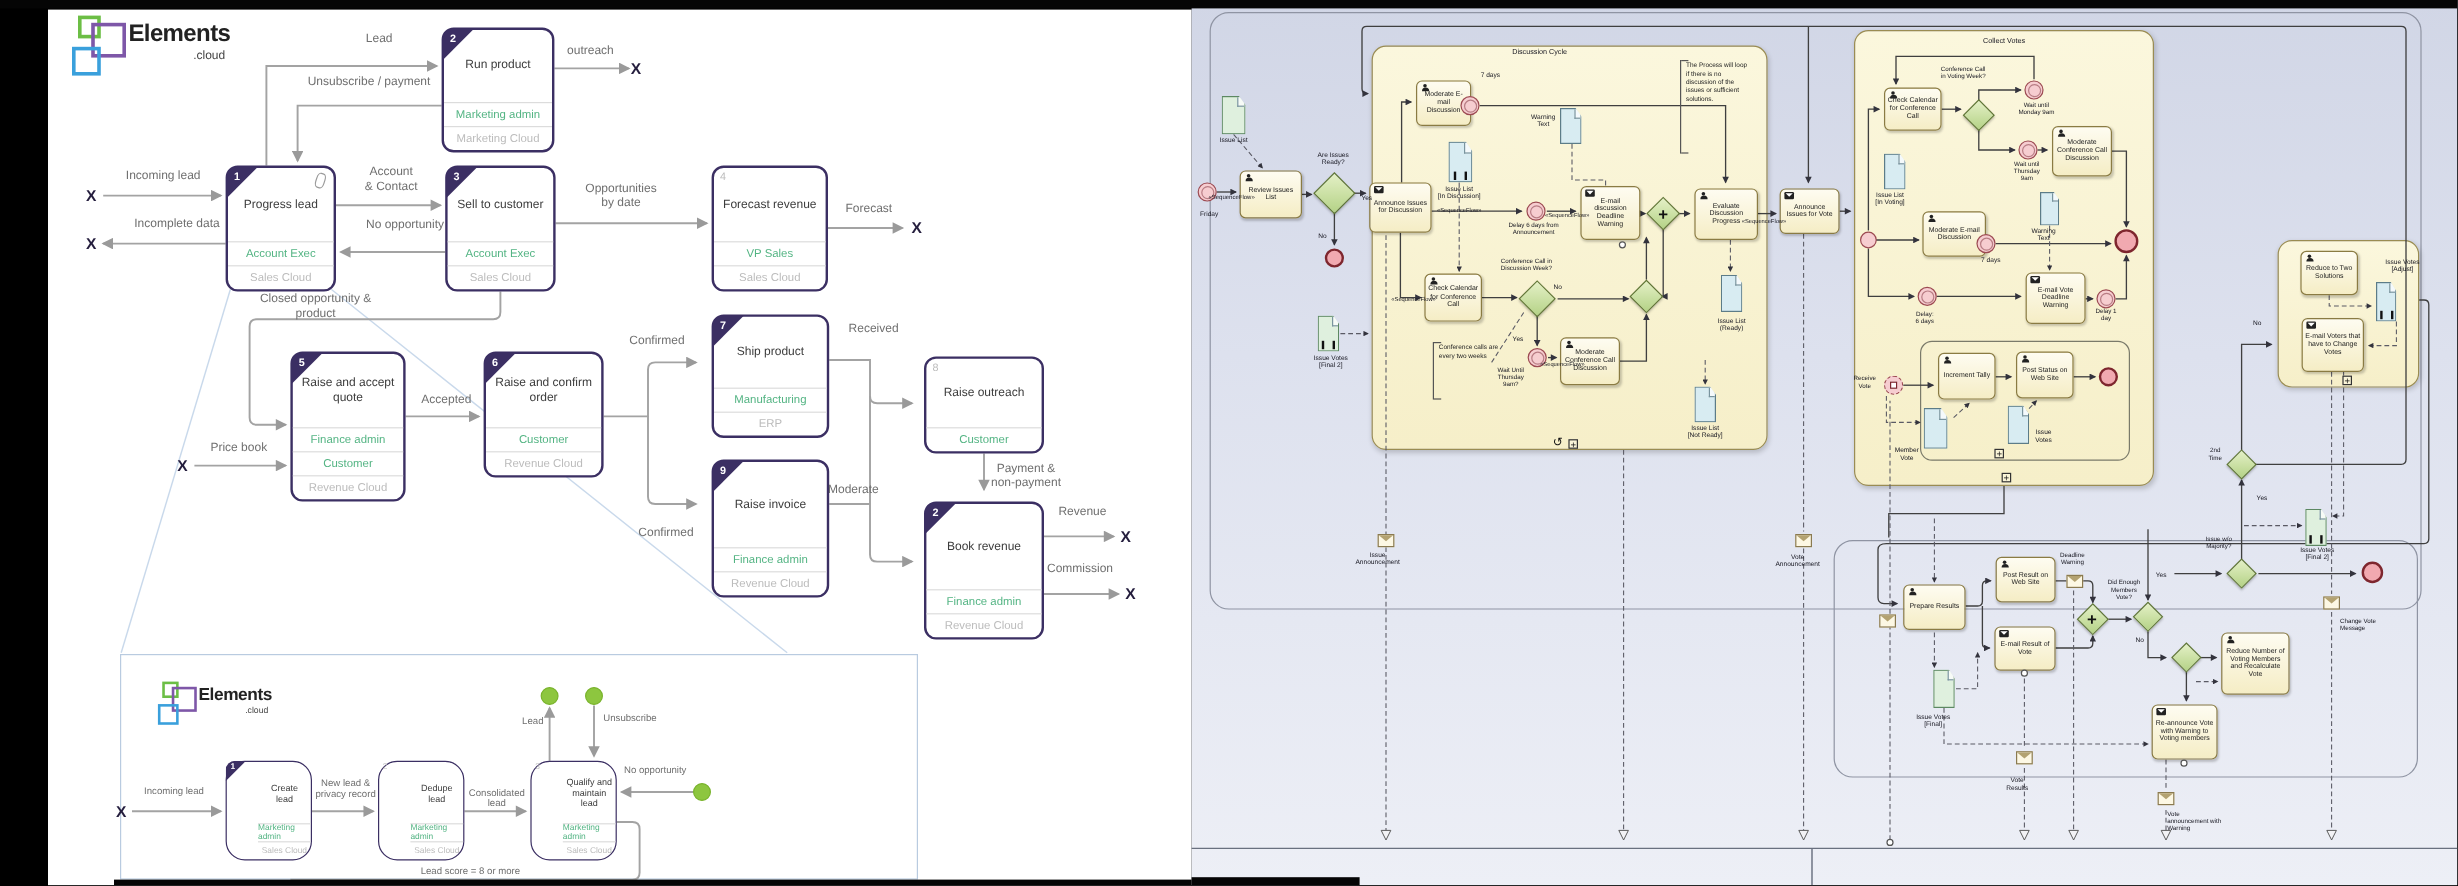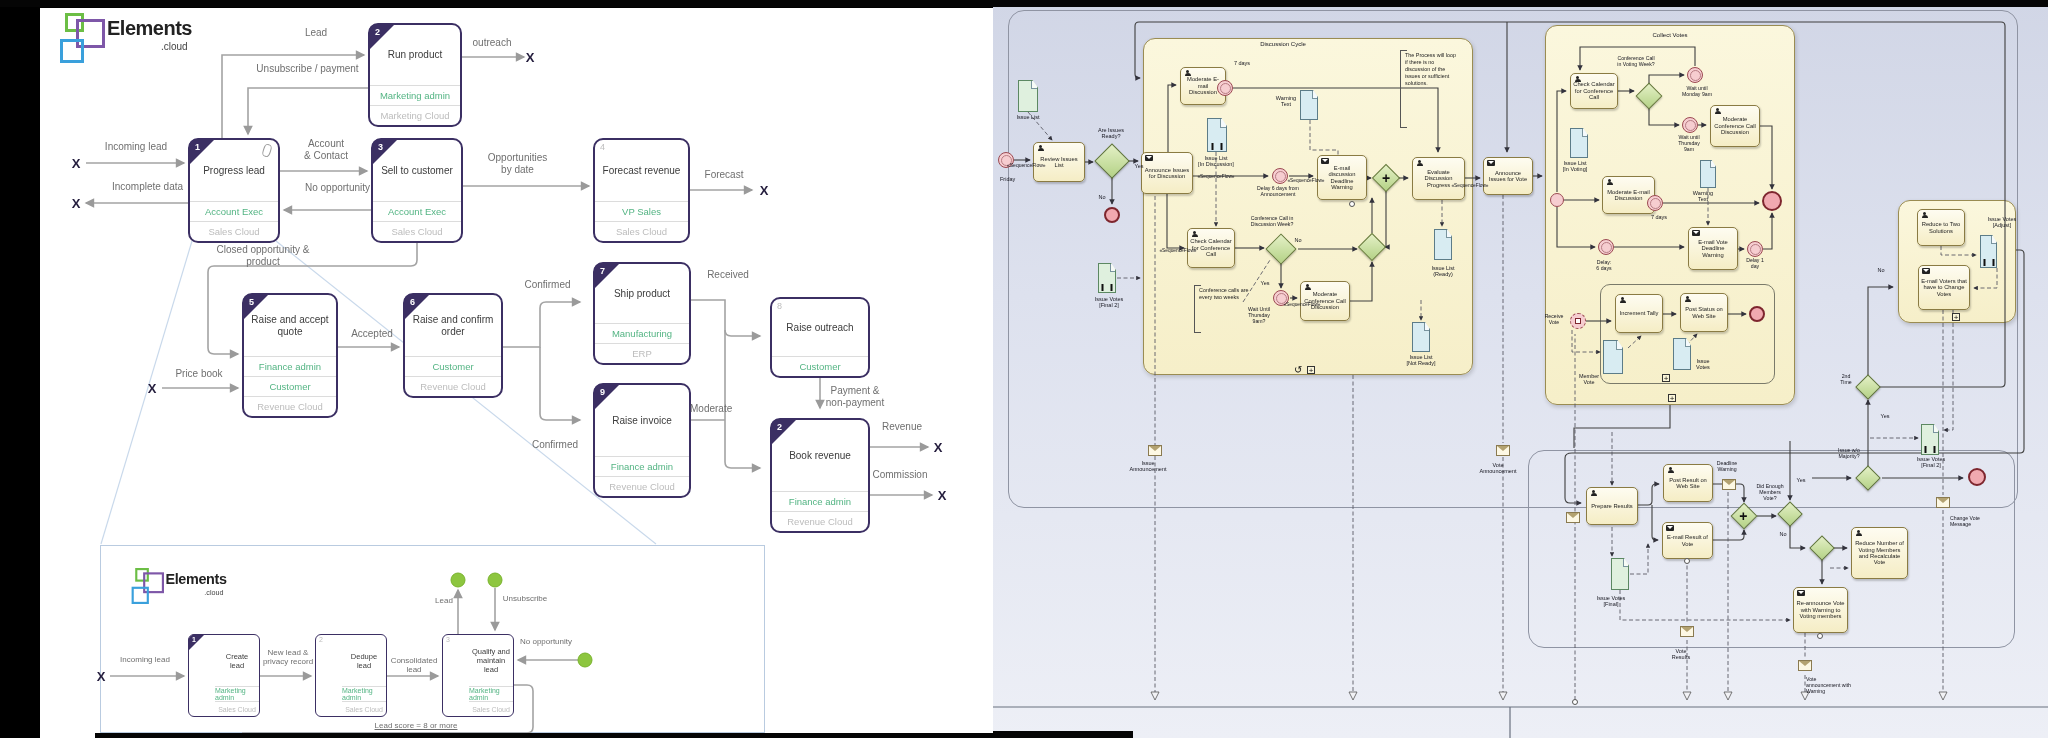--- a/index.html
+++ b/index.html
@@ -19,21 +19,21 @@
   .bar-br{left:993px;top:731px;width:140px;height:7px;}
 
   
   .pbox{position:absolute;background:#fff;border:2px solid #3b2f63;border-radius:10px;
         display:flex;flex-direction:column;box-sizing:border-box;}
   .pbox .title{flex:1;display:flex;align-items:center;justify-content:center;text-align:center;
         font-size:10px;color:#3c3c3c;padding:2px 6px;white-space:pre-line;line-height:1.2;}
   .pbox .row{height:19px;border-top:1px solid #dcdcdc;display:flex;align-items:center;
         justify-content:center;font-size:9.5px;}
   .row.g{color:#53b483}.row.y{color:#bcbcbc}
-  .pbox.small{border-radius:6px;border-width:1.5px;padding-left:26px;}
+  .pbox.small{border-radius:16px;border-width:1.5px;padding-left:26px;}
   .pbox.small .title{font-size:7.5px;padding:1px 3px;}
   .pbox.small .row{height:14px;font-size:7px;}
   .corner{position:absolute;top:-1px;left:-1px;width:0;height:0;
         border-top:26px solid #3b2f63;border-right:26px solid transparent;border-top-left-radius:8px;}
   .pbox.small .corner{border-top-width:17px;border-right-width:17px;}
   .bnum{position:absolute;top:2px;left:5px;color:#fff;font-size:9px;font-weight:bold;}
   .bnum.light{color:#bdbdbd;font-weight:normal;}
   .pbox.small .bnum{font-size:7px;top:1px;left:3px;}
   .clip{position:absolute;top:4px;right:7px;width:6px;height:11px;border:1.2px solid #9a9a9a;
         border-radius:3px/5px;transform:rotate(18deg);}
@@ -398,21 +398,21 @@
       <div class="lbl" style="left: 876px; top: 421px; width: 52px;">Revenue</div>
       <div class="lbl" style="left: 868px; top: 469px; width: 64px;">Commission</div>
       <div class="lbl s" style="left: 108px; top: 655px; width: 74px;">Incoming lead</div>
       <div class="lbl s" style="left: 262px; top: 648px; width: 52px;">New lead &amp;
 privacy record</div>
       <div class="lbl s" style="left: 388px; top: 656px; width: 52px;">Consolidated
 lead</div>
       <div class="lbl s" style="left: 428px; top: 596px; width: 32px;">Lead</div>
       <div class="lbl s" style="left: 494px; top: 594px; width: 62px;">Unsubscribe</div>
       <div class="lbl s" style="left: 516px; top: 637px; width: 60px;">No opportunity</div>
-      <div class="lbl s" style="left: 348px; top: 721px; width: 136px; text-decoration: underline;">Lead score = 8 or more</div>
+      <div class="lbl s" style="left: 324px; top: 721px; width: 136px;">Lead score = 8 or more</div>
       <div class="xmark" style="left: 76px; top: 163px;">X</div>
       <div class="xmark" style="left: 76px; top: 203px;">X</div>
       <div class="xmark" style="left: 530px; top: 57px;">X</div>
       <div class="xmark" style="left: 764px; top: 190px;">X</div>
       <div class="xmark" style="left: 152px; top: 388px;">X</div>
       <div class="xmark" style="left: 938px; top: 447px;">X</div>
       <div class="xmark" style="left: 942px; top: 495px;">X</div>
       <div class="xmark" style="left: 101px; top: 676px;">X</div>
       <div class="gdot" style="left: 458px; top: 580px;"></div>
       <div class="gdot" style="left: 495px; top: 580px;"></div>

